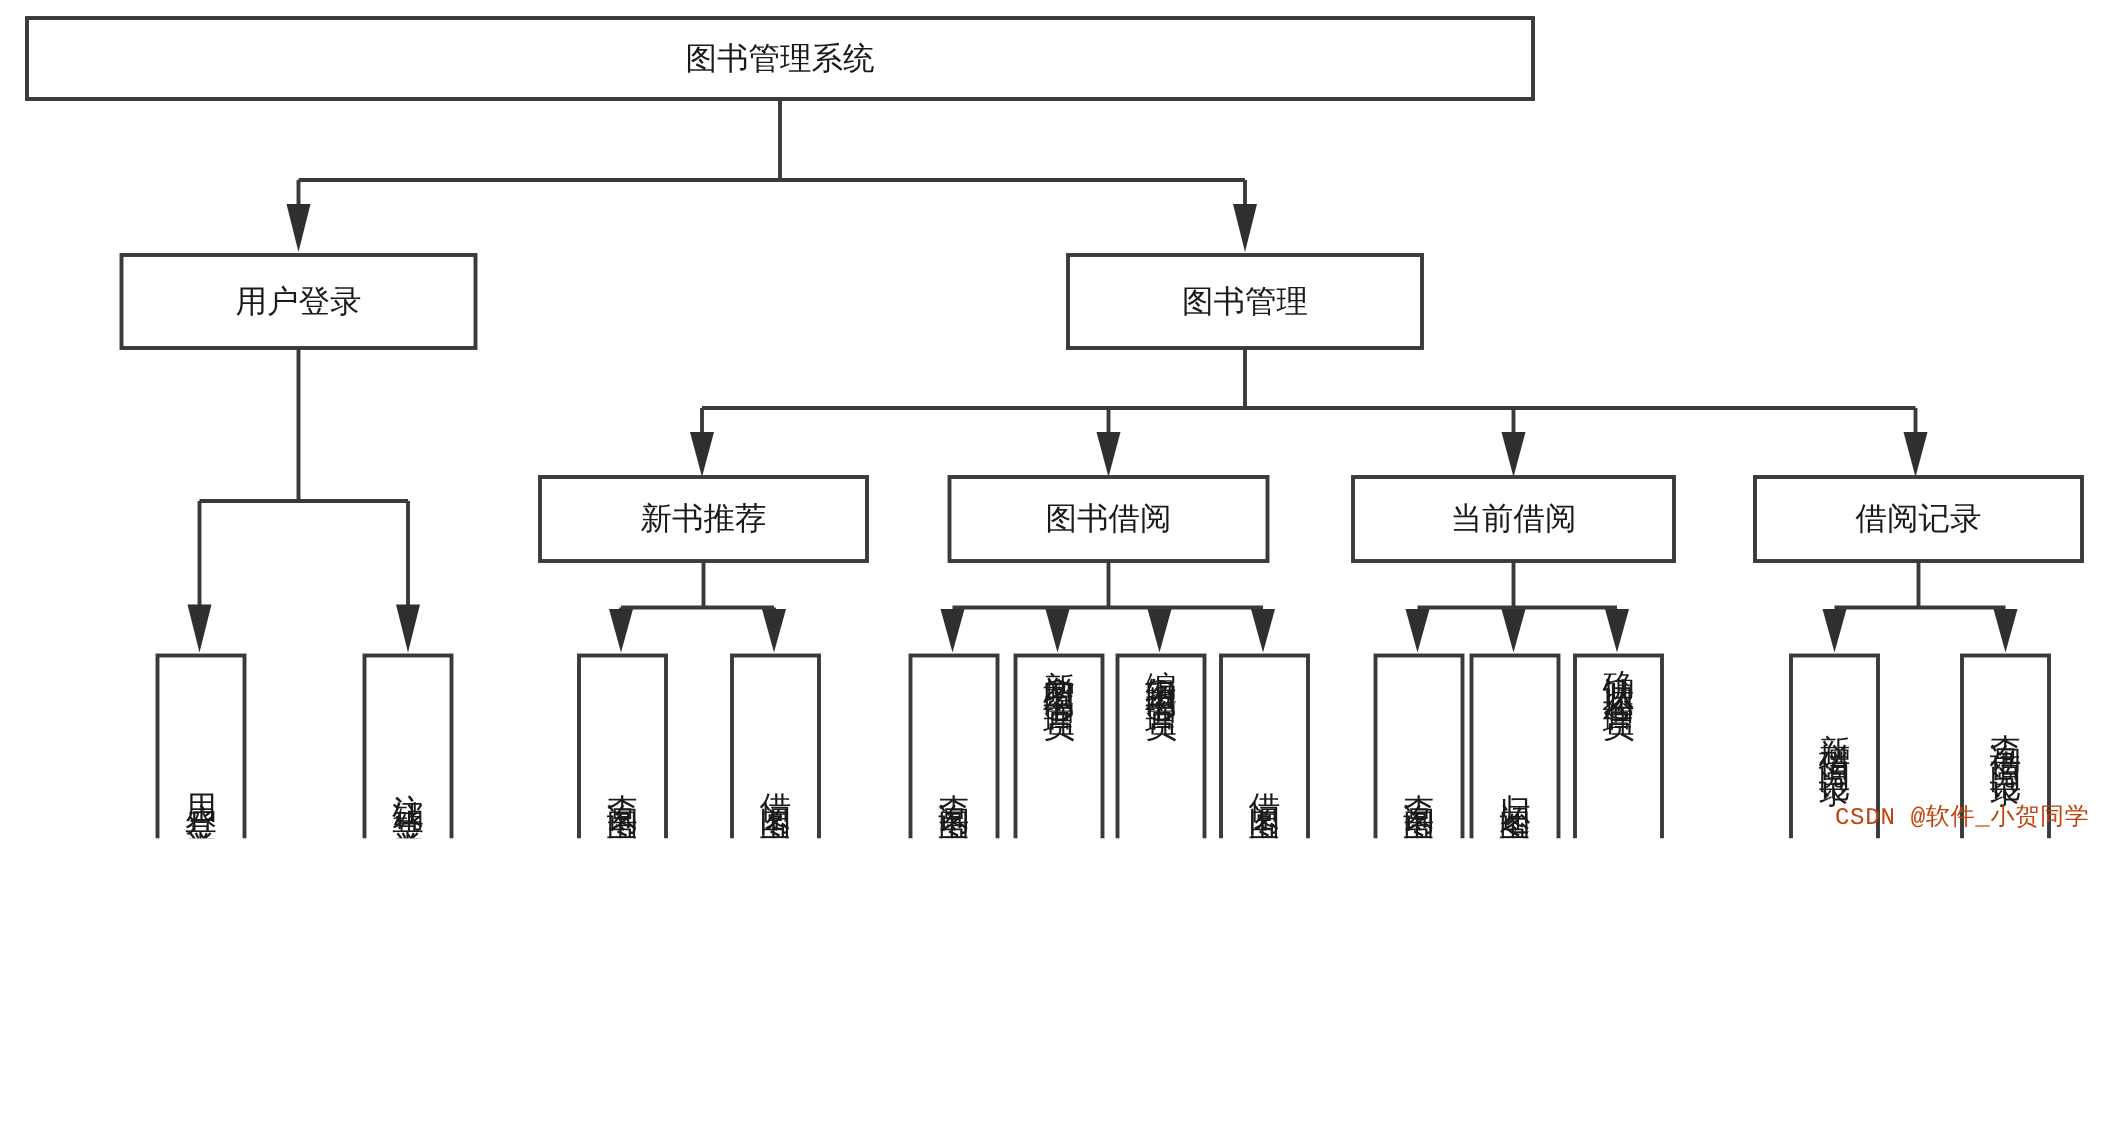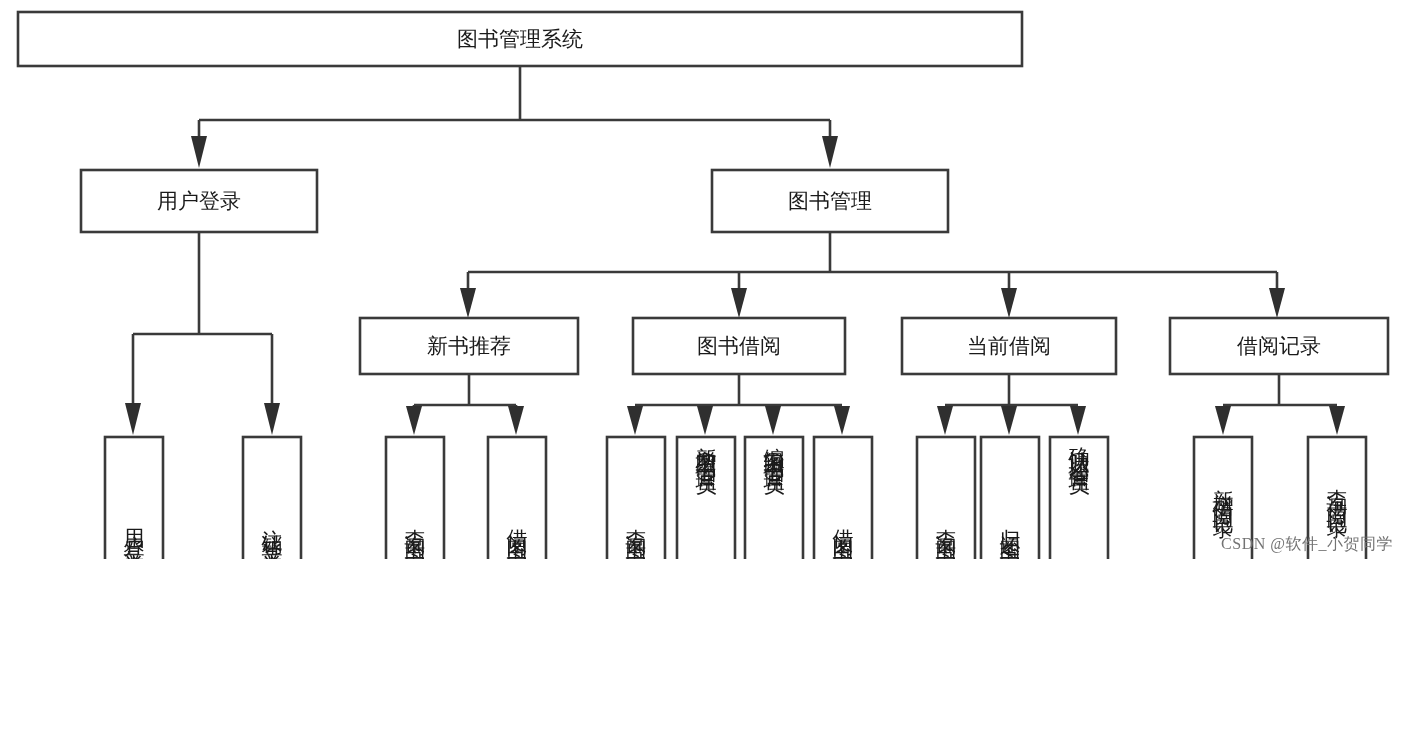--- a/index.html
+++ b/index.html
@@ -51,23 +51,23 @@
     font-family: "DejaVu Sans", "Liberation Sans", sans-serif;
     font-size: 21px;
     fill: #1a1a1a;
     text-anchor: middle;
     white-space: pre;
   }
   .watermark {
     position: absolute;
     right: 12px;
     bottom: 4px;
-    font-family: Liberation Serif, serif;
+    font-family: Liberation Mono, monospace;
     font-size: 16px;
-    color: #737373;
+    color: #c2410c;
     letter-spacing: 0.5px;
     user-select: none;
     white-space: pre;
   }
 </style>
 </head>
 <body>
 
 <div id="canvas">
 

